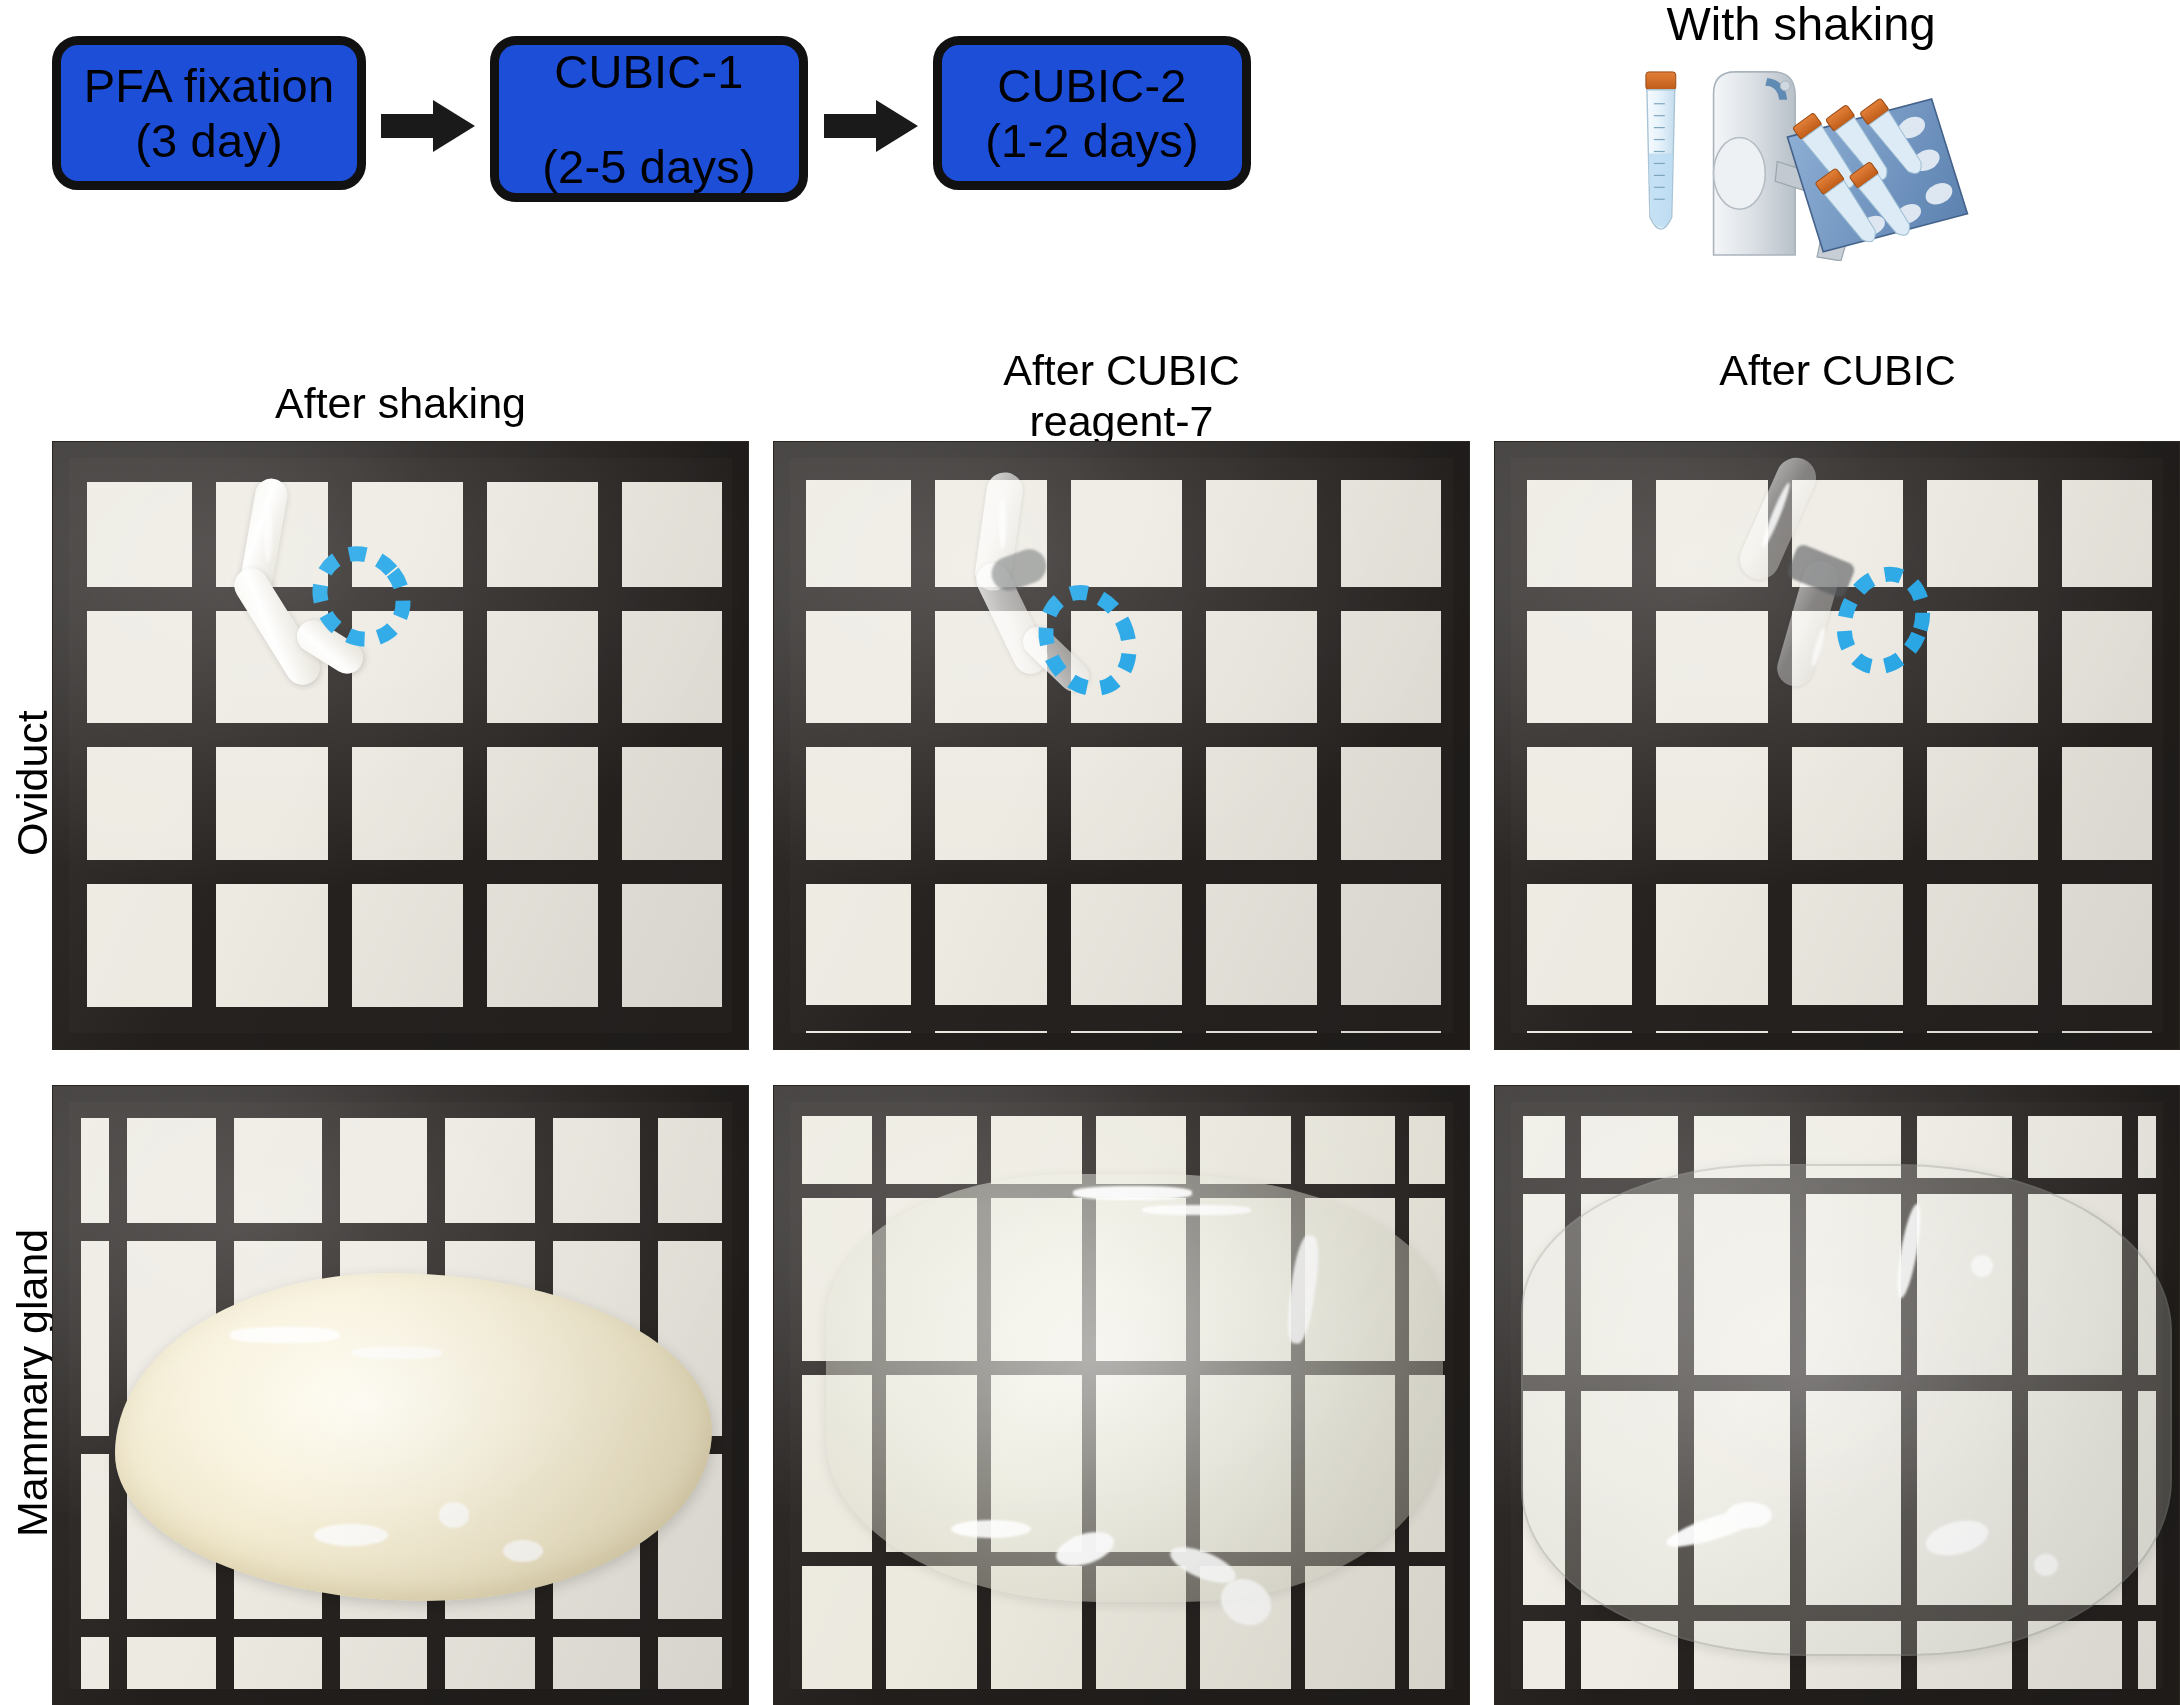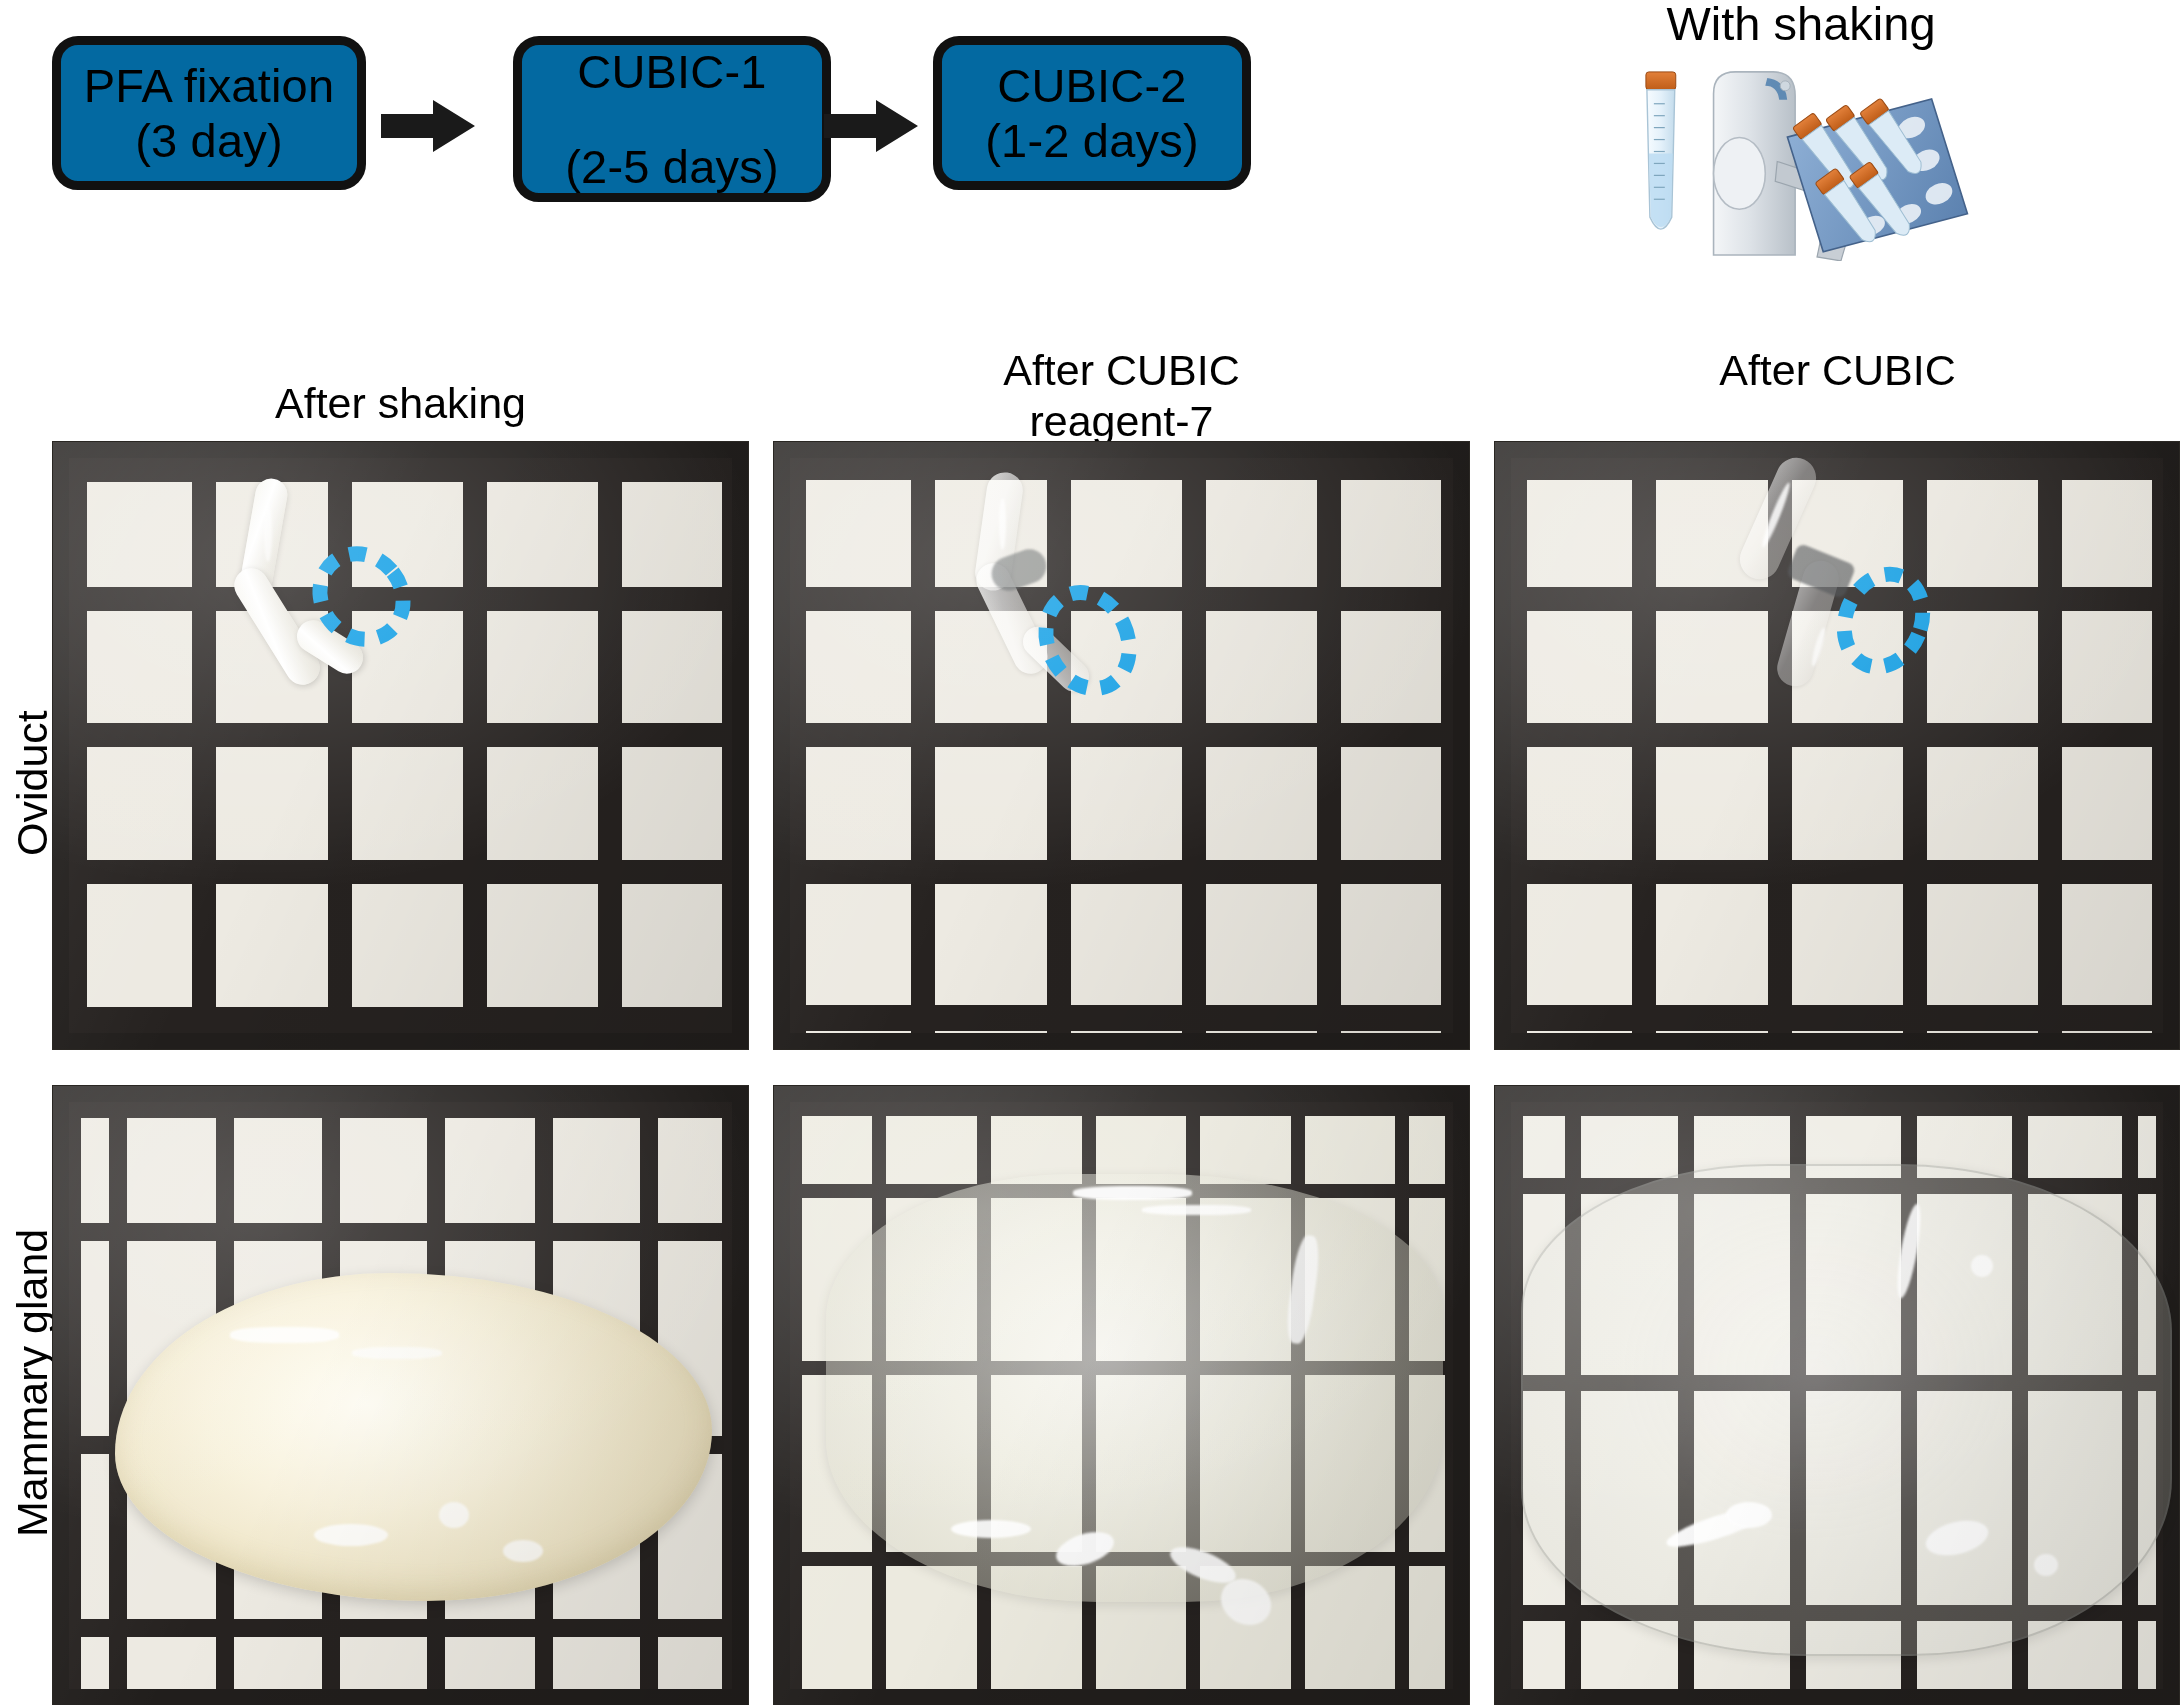--- a/index.html
+++ b/index.html
@@ -9,30 +9,30 @@
     color:#000;
   }
 
   
   #flowchart{position:absolute;left:0;top:0;width:2180px;height:269px;}
 
   .flow-box{
     position:absolute;
     border:9px solid #111111;
     border-radius:26px;
-    background:#0369a1;
+    background:#1d4ed8;
     box-sizing:border-box;
     display:flex;flex-direction:column;
     align-items:center;justify-content:center;
     line-height:1.18;
   }
   .flow-box .ln{display:block;white-space:nowrap;font-size:47px;letter-spacing:0.2px;}
 
   #box-pfa    {left:52px;  top:36px; width:314px; height:154px;}
-  #box-cubic1 {left:513px; top:36px; width:318px; height:166px;gap:40px;}
+  #box-cubic1 {left:490px; top:36px; width:318px; height:166px;gap:40px;}
   #box-cubic2 {left:933px; top:36px; width:318px; height:154px;}
 
   .arrow{position:absolute;top:98px;width:94px;height:56px;}
   #arrow-1{left:381px;}
   #arrow-2{left:824px;}
 
   #shaking-label{
     position:absolute;left:1592px;top:-4px;width:418px;text-align:center;
     font-size:47px;white-space:nowrap;
   }

